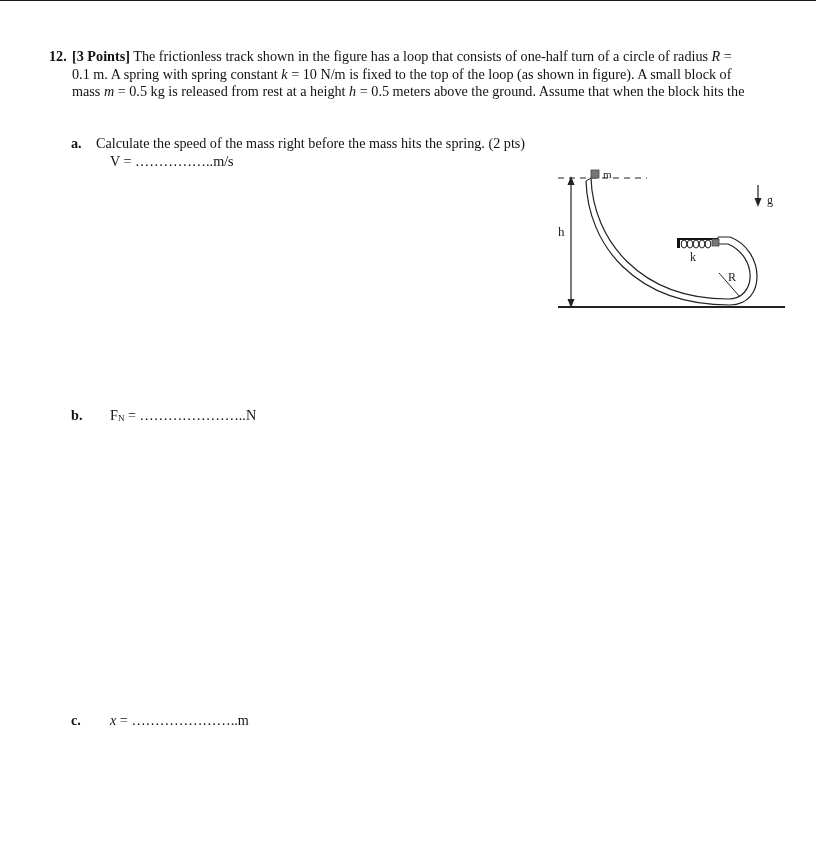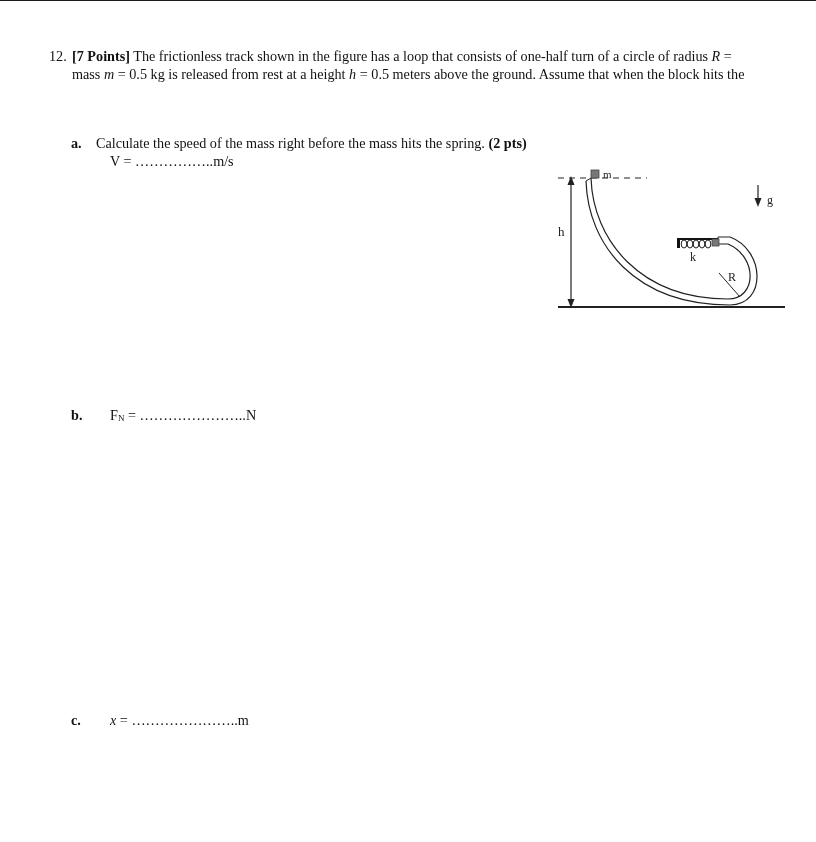--- a/index.html
+++ b/index.html
@@ -2,42 +2,43 @@
 <html><head>
 <meta charset="utf-8">
 <style>
   html, body { margin: 0; padding: 0; }
   body {
     width: 816px; height: 842px; background: #ffffff; position: relative;
     overflow: hidden; font-family: "Liberation Serif", serif; color: #111;
   }
   .topline { position: absolute; left: 0; top: 0; width: 816px; height: 1px; background: #1a1a1a; }
   .problem { position: absolute; left: 49px; top: 48px; width: 730px; font-size: 14.2px; line-height: 17.6px; }
-  .problem .num { position: absolute; left: 0; top: 0; font-weight: normal; }
+  .problem .num { position: absolute; left: 0; top: 0; font-weight: bold; }
   .problem .body { margin-left: 23px; }
   .problem .line { white-space: nowrap; display: block; }
   .first-line .pts { font-weight: bold; }
   i { font-style: italic; }
   .part { position: absolute; left: 71px; font-size: 14.2px; line-height: 17.6px; }
   .part .letter { position: absolute; left: 0; top: 0; font-weight: bold; }
   .part .q { margin-left: 25px; white-space: nowrap; display: block; }
-  .part .q b { font-weight: bold; }
+  .part .q b { font-weight: normal; }
   .part .ans { margin-left: 39px; white-space: nowrap; display: block; }
   sub.small { font-size: 9px; vertical-align: -1px; }
   .figure { position: absolute; left: 555px; top: 165px; width: 232px; height: 150px; }
 </style>
 </head>
 <body>
 
 <div class="topline"></div>
 
 <div class="problem">
   <span class="num">12.</span>
   <div class="body">
-    <span class="line first-line"><span class="pts">[7 Points]</span><span> The frictionless track shown in the figure has a loop that consists of one-half turn of a circle of radius </span><i>R</i><span> =</span></span>
+    <span class="line first-line"><span class="pts">[3 Points]</span><span> The frictionless track shown in the figure has a loop that consists of one-half turn of a circle of radius </span><i>R</i><span> =</span></span>
+    <span class="line"><span>0.1 m. A spring with spring constant </span><i>k</i><span> = 10 N/m is fixed to the top of the loop (as shown in figure). A small block of</span></span>
     <span class="line"><span>mass </span><i>m</i><span> = 0.5 kg is released from rest at a height </span><i>h</i><span> = 0.5 meters above the ground. Assume that when the block hits the</span></span>
   </div>
 </div>
 
 <div class="part" style="top:135px;">
   <span class="letter">a.</span>
   <span class="q"><span>Calculate the speed of the mass right before the mass hits the spring. </span><b>(2 pts)</b></span>
   <span class="ans"><span>V = </span><span>……………..</span><span>m/s</span></span>
 </div>
 

